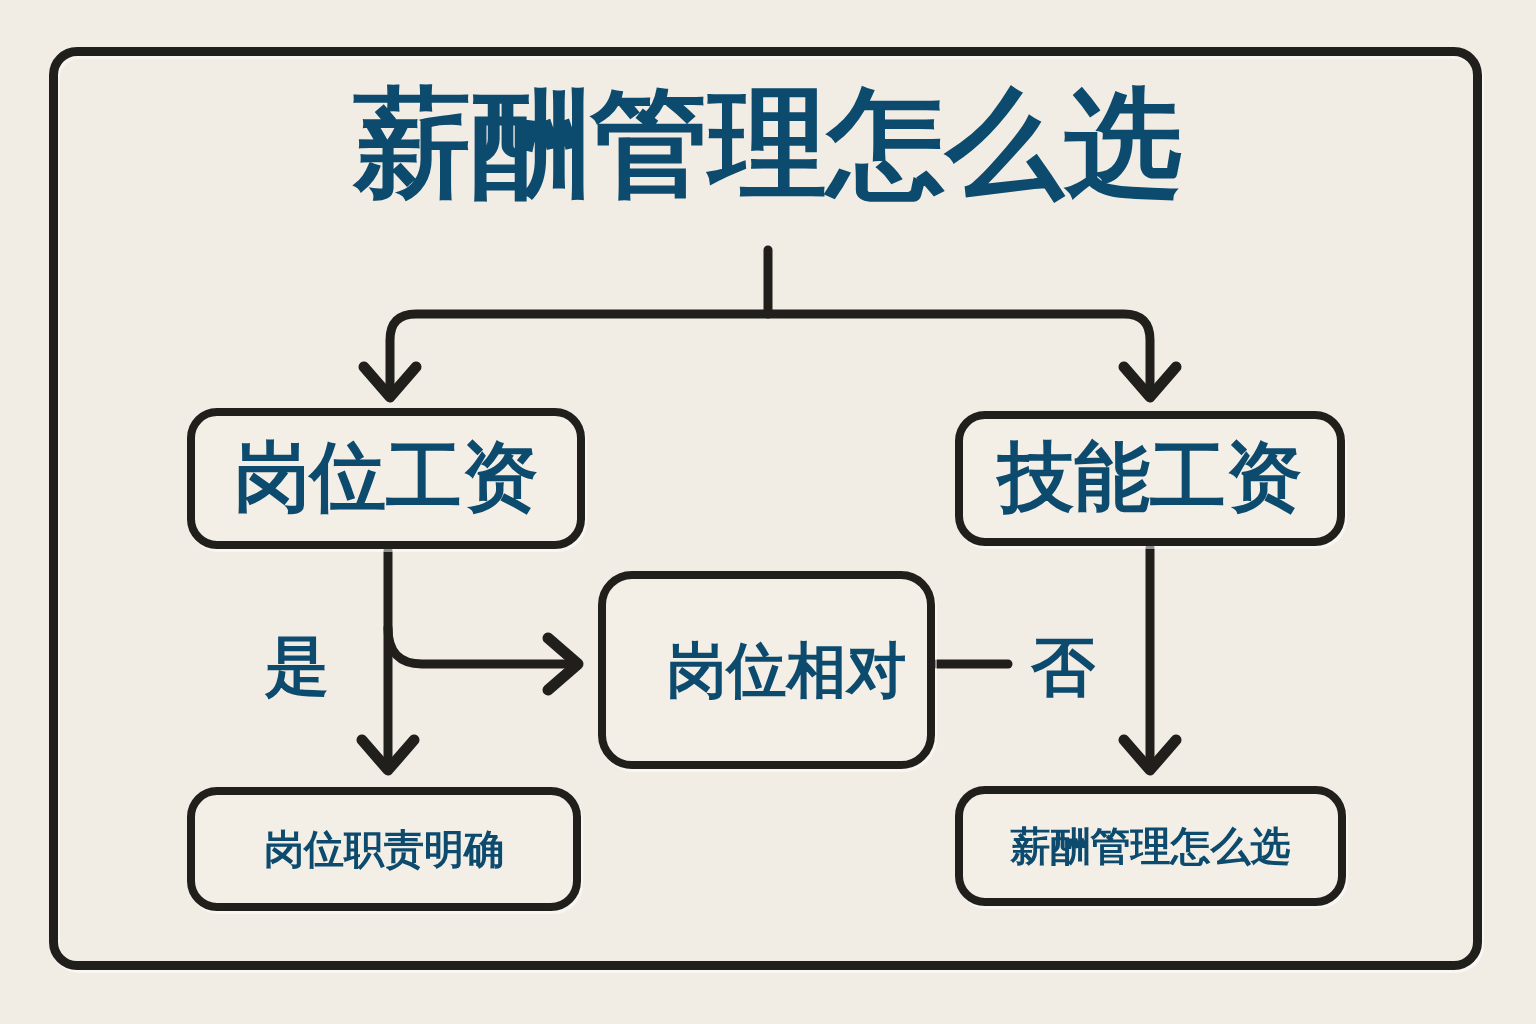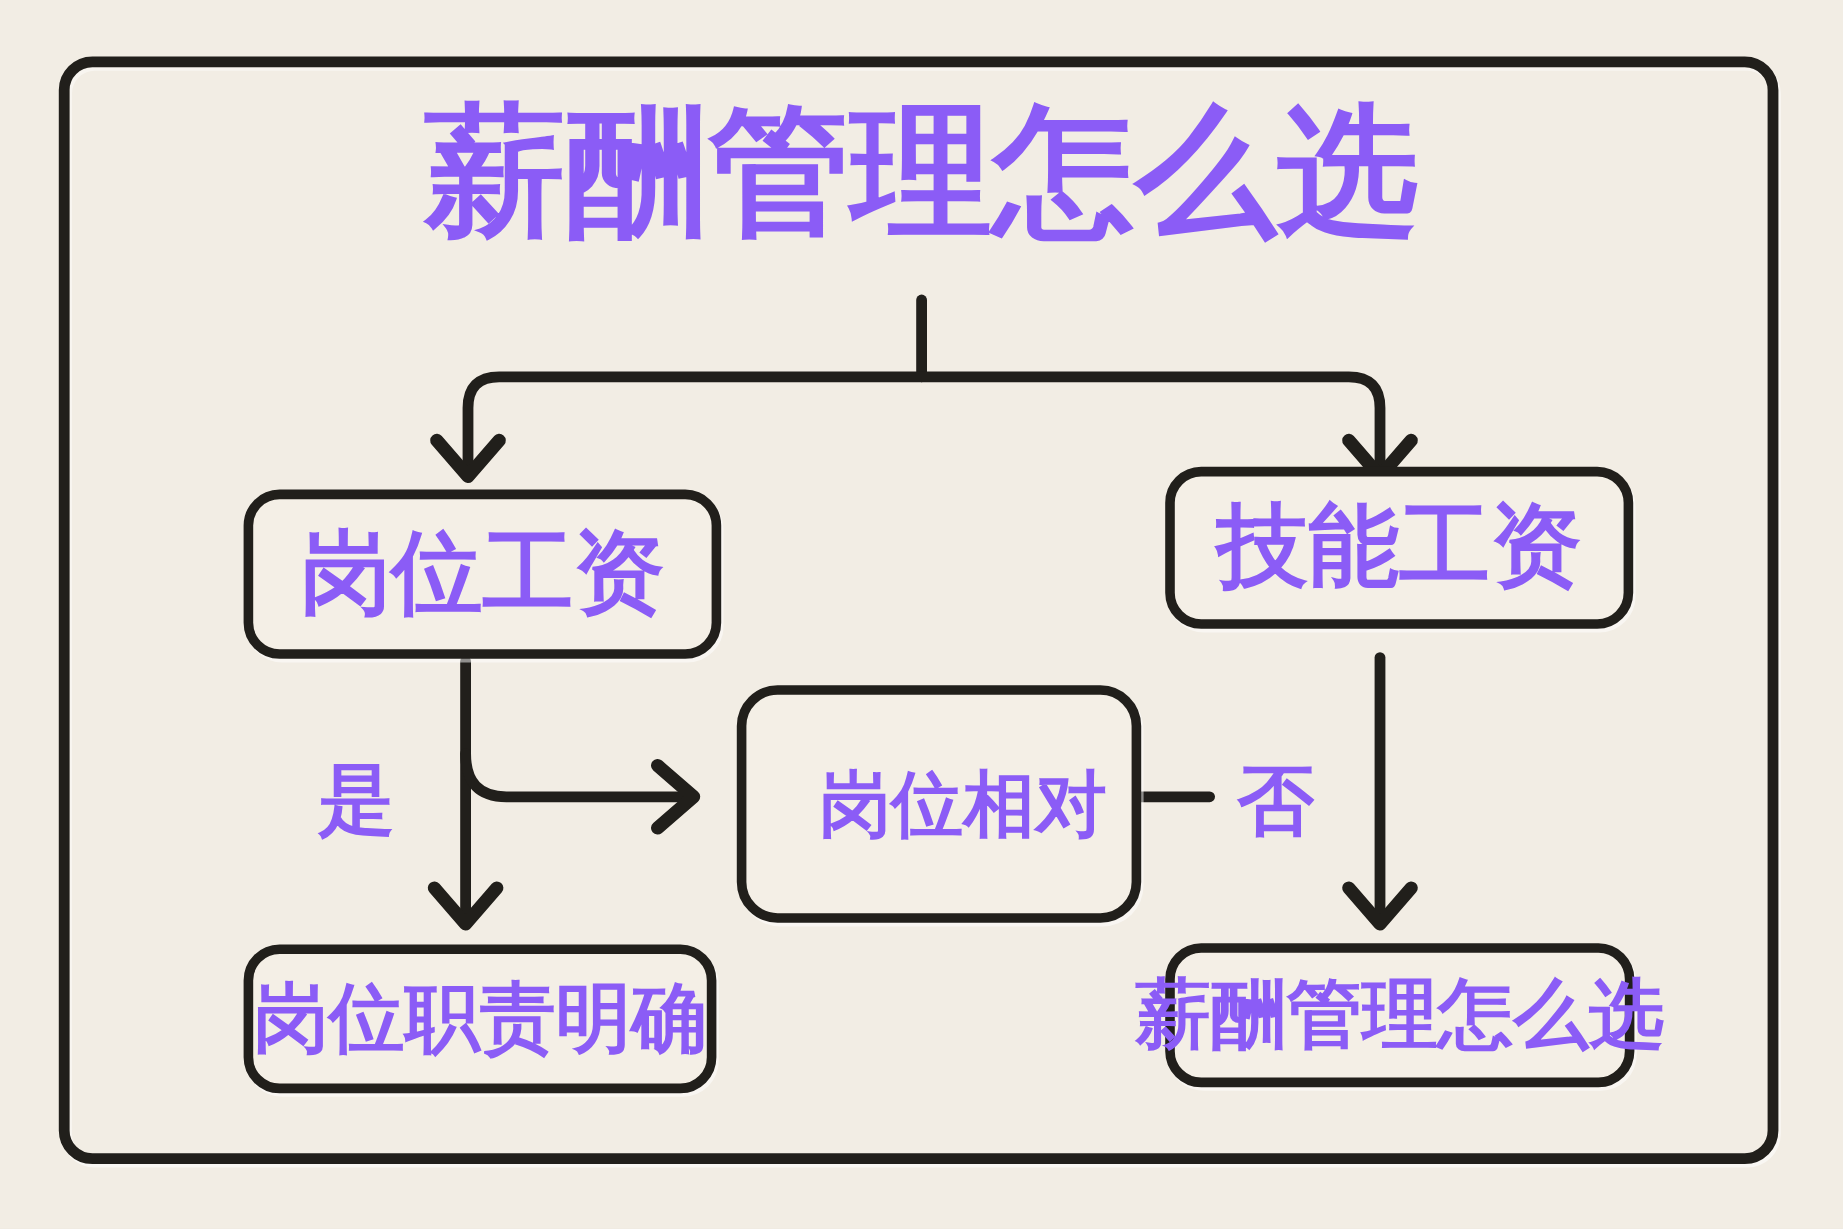--- a/index.html
+++ b/index.html
@@ -5,21 +5,21 @@
   html,body{margin:0;padding:0;}
   body{
     font-family:"Liberation Sans","DejaVu Sans",sans-serif;
     background:#e9e3da;
   }
   .stage{
     position:relative;
     width:1536px;height:1024px;
     background:#f2ede4;
     overflow:hidden;
-    color:#8b5cf6;
+    color:#0c4a6e;
   }
   .frame{
     position:absolute;
     left:49px;top:47px;width:1433px;height:923px;
     box-sizing:border-box;
     border:9px solid #211f1b;
     border-radius:28px;
     box-shadow:2px 3px 0 rgba(255,255,255,.55), inset 2px 3px 0 rgba(255,255,255,.45);
   }
   .title{
@@ -47,32 +47,31 @@
     border-radius:30px;
     background:#f4efe6;
     display:flex;
     flex-direction:column;
     align-items:center;
     justify-content:center;
     text-align:center;
     font-weight:900;
     box-shadow:2px 3px 0 rgba(255,255,255,.5);
     white-space:nowrap;
-    margin-left:16px;
   }
   .node-big{font-size:76px;}
   .node-mid{font-size:60px;line-height:1.45;}
-  .node-small{font-size:63px;}
+  .node-small{font-size:40px;}
   .edge-label{
     position:absolute;
     display:flex;align-items:center;justify-content:center;
     font-size:64px;font-weight:900;
   }
   #node-position-salary{left:187px;top:408px;width:398px;height:141px;}
-  #node-skill-salary{left:955px;top:389px;width:390px;height:135px;}
+  #node-skill-salary{left:955px;top:411px;width:390px;height:135px;}
   #node-decision{left:598px;top:571px;width:337px;height:198px;border-radius:34px;padding-left:40px;}
   #node-position-outcome{left:187px;top:787px;width:394px;height:124px;}
   #node-skill-outcome{left:955px;top:786px;width:391px;height:120px;}
   #label-yes{left:257px;top:628px;width:80px;height:76px;}
   #label-no{left:1023px;top:629px;width:80px;height:76px;}
 </style>
 </head>
 <body>
 
 <div class="stage">

